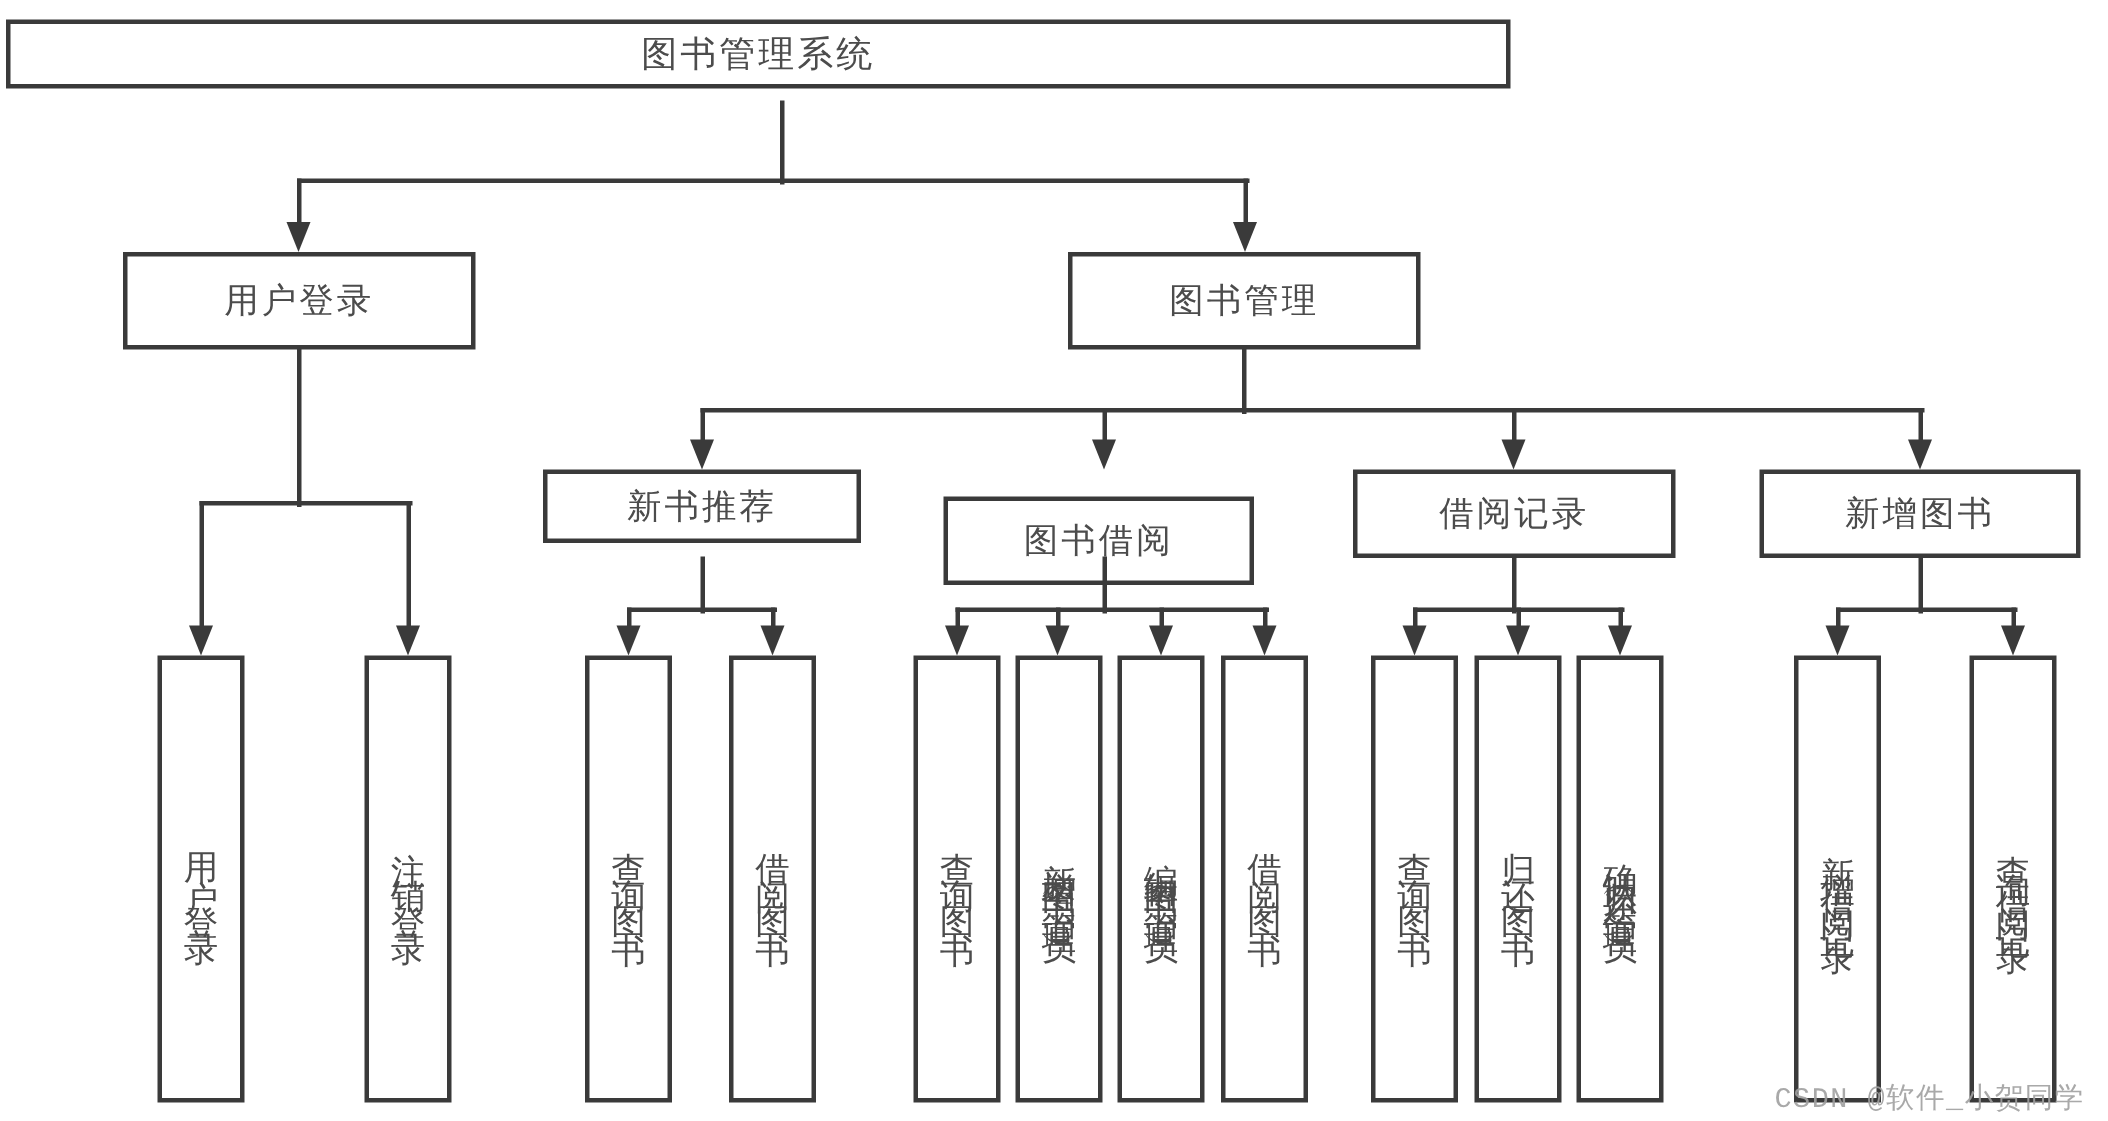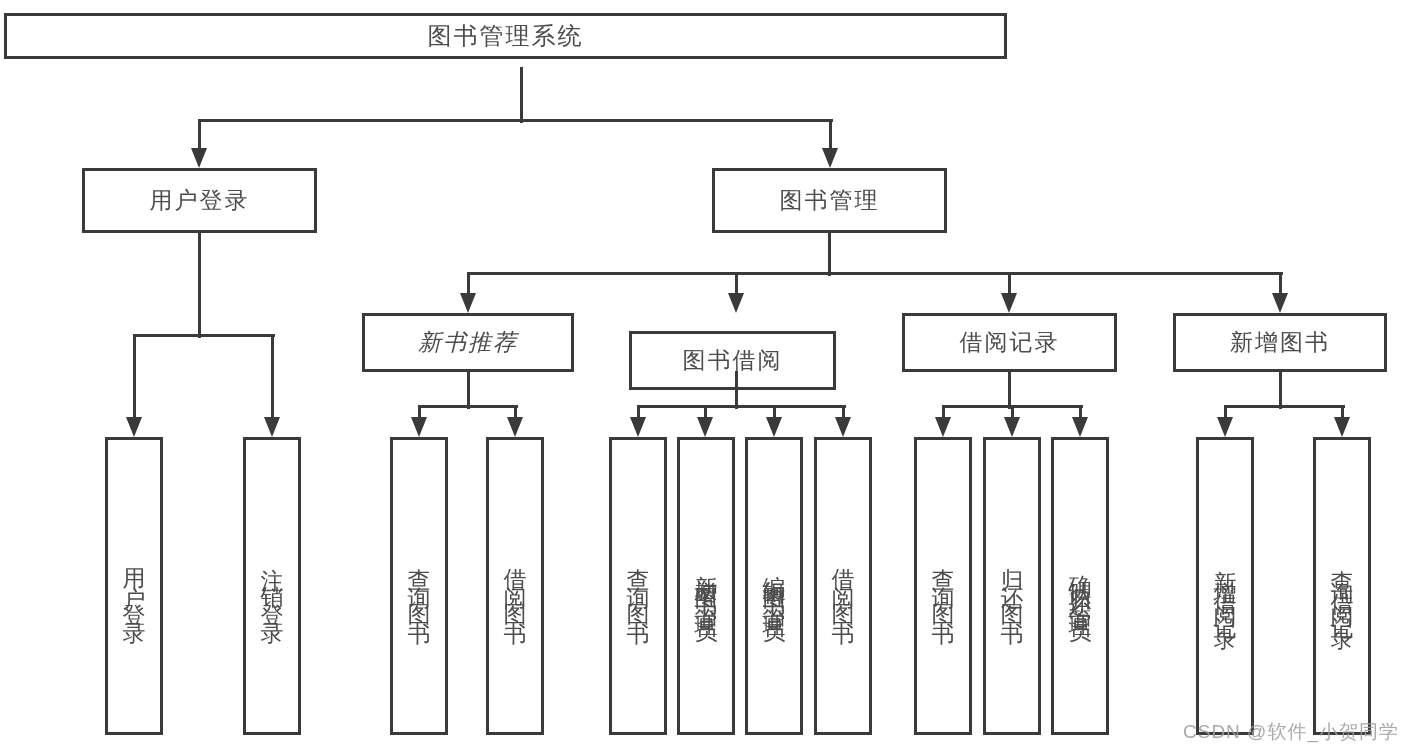--- a/index.html
+++ b/index.html
@@ -54,20 +54,21 @@
   }
   .watermark{
     position:absolute;
     left:1183px;top:719px;
     font-size:19px;
     color:var(--wm);
     opacity:0.9;
     white-space:nowrap;
     z-index:10;
     letter-spacing:1px;
+    font-family:Liberation Mono, monospace;
   }
 </style>
 </head>
 <body>
 
 <div class="canvas">
   <div id="nodes">
       <div class="box h title" style="left: 4px; top: 13px; width: 1003px; height: 46px;">
         <span class="label">图书管理系统</span>
       </div>
@@ -76,21 +77,21 @@
       </div>
       <div class="box v" style="left: 105px; top: 437px; width: 58px; height: 298px;">
         <span class="label ls-wide">用户登录</span>
       </div>
       <div class="box v" style="left: 243px; top: 437px; width: 58px; height: 298px;">
         <span class="label ls-wide">注销登录</span>
       </div>
       <div class="box h" style="left: 712px; top: 168px; width: 235px; height: 65px;">
         <span class="label">图书管理</span>
       </div>
-      <div class="box h" style="left: 362px; top: 313px; width: 212px; height: 59px; font-style: italic;">
+      <div class="box h" style="left: 362px; top: 313px; width: 212px; height: 49px;">
         <span class="label">新书推荐</span>
       </div>
       <div class="box v" style="left: 390px; top: 437px; width: 58px; height: 298px;">
         <span class="label ls-wide">查询图书</span>
       </div>
       <div class="box v" style="left: 486px; top: 437px; width: 58px; height: 298px;">
         <span class="label ls-wide">借阅图书</span>
       </div>
       <div class="box h" style="left: 629px; top: 331px; width: 207px; height: 59px;">
         <span class="label">图书借阅</span>

